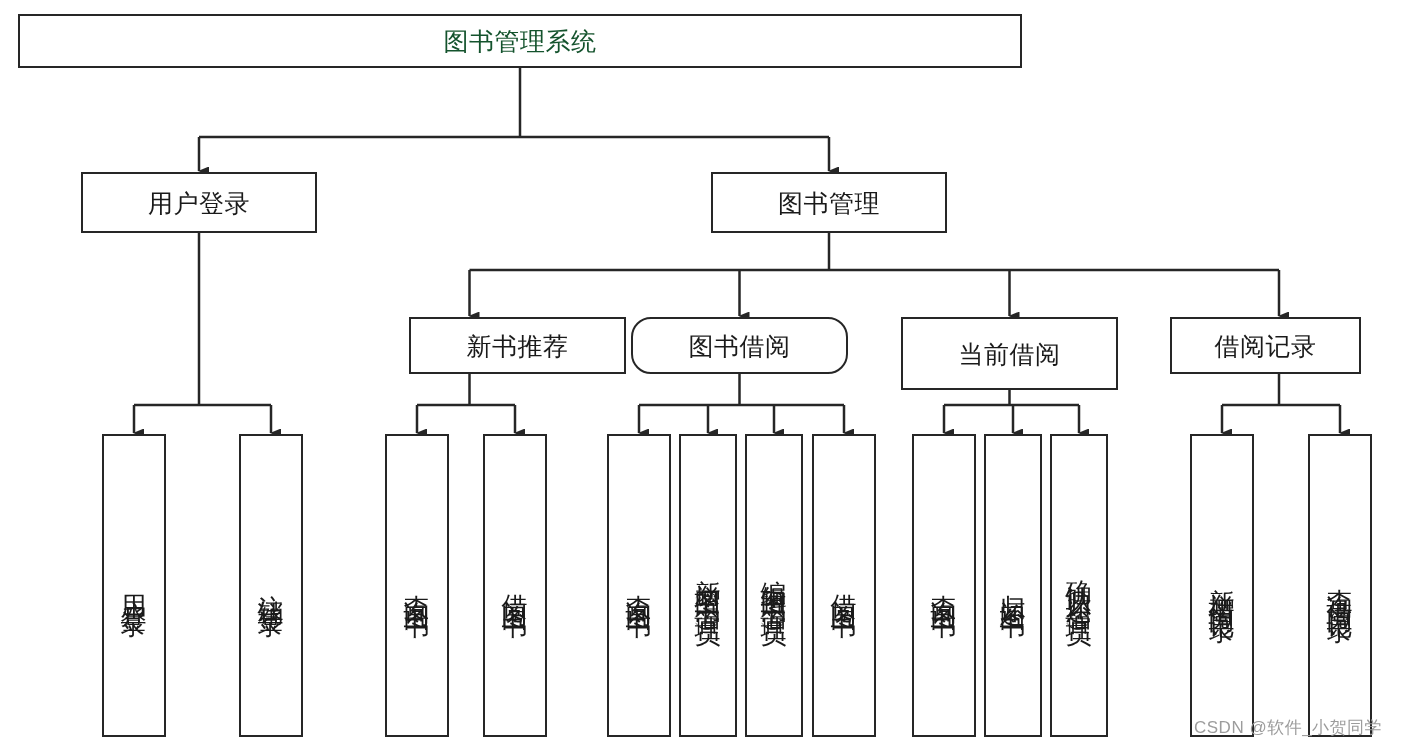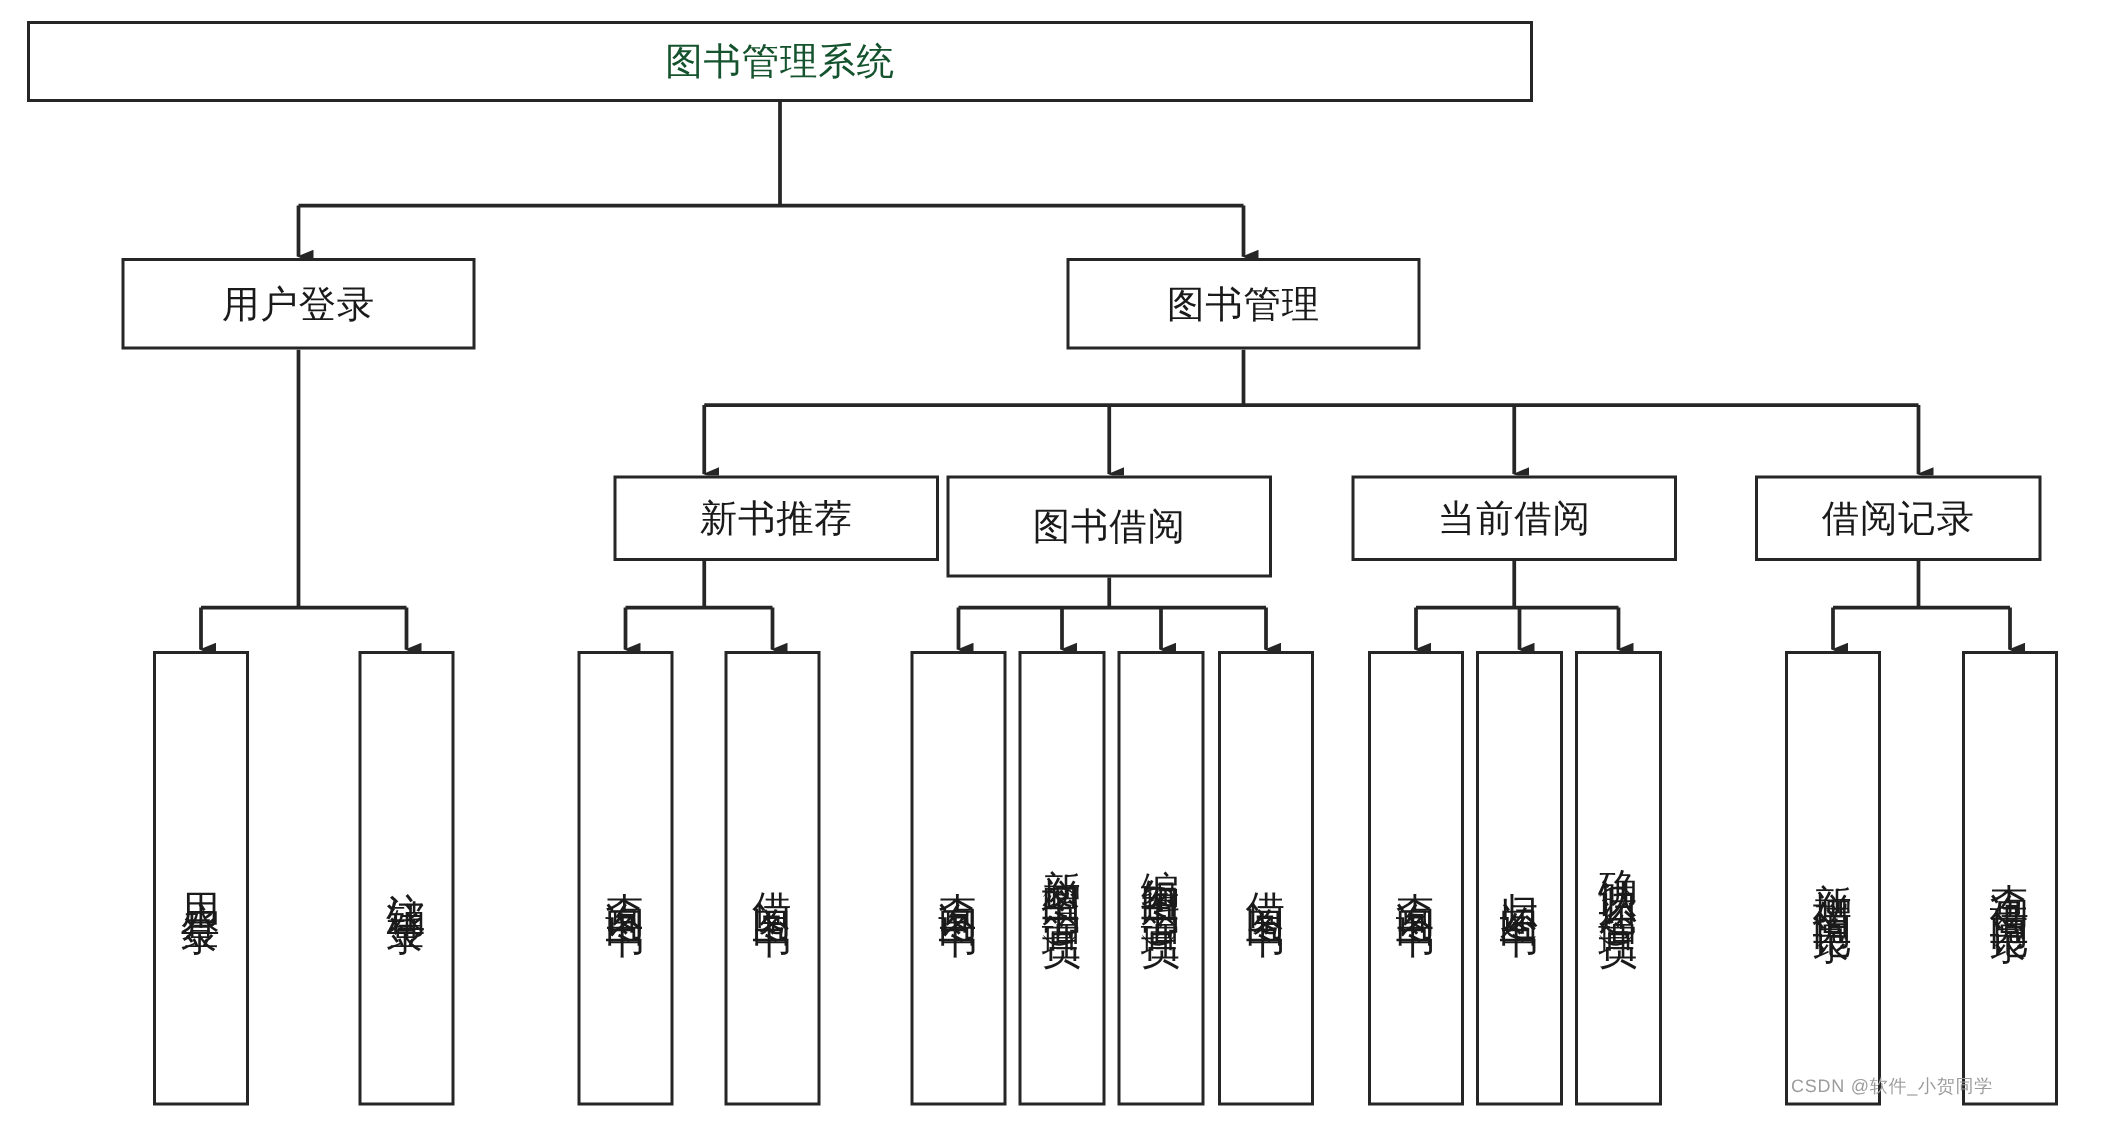--- a/index.html
+++ b/index.html
@@ -60,21 +60,21 @@
     text-orientation: upright;
     font-size: 26px;
     letter-spacing: 6px;
     line-height: 1;
     text-align: center;
     white-space: nowrap;
   }
   .watermark {
     position: absolute;
     color: #9c9c9c;
-    font-size: 12px;
+    font-size: 17px;
     font-family: "Liberation Sans", "DejaVu Sans", sans-serif;
     white-space: nowrap;
     letter-spacing: 0.5px;
   }
 </style>
 </head>
 <body>
 
 <div id="diagram-root">
   <svg class="wires" viewBox="0 0 1405 747" xmlns="http://www.w3.org/2000/svg">
@@ -125,24 +125,24 @@
       </div>
       <div class="node horizontal" style="left: 81px; top: 172px; width: 236px; height: 61px; border-color: rgb(38, 38, 38); background: rgb(255, 255, 255);">
         <span class="node-label" style="color: rgb(26, 26, 26);">用户登录</span>
       </div>
       <div class="node horizontal" style="left: 711px; top: 172px; width: 236px; height: 61px; border-color: rgb(38, 38, 38); background: rgb(255, 255, 255);">
         <span class="node-label" style="color: rgb(26, 26, 26);">图书管理</span>
       </div>
       <div class="node horizontal" style="left: 361px; top: 317px; width: 217px; height: 57px; border-color: rgb(38, 38, 38); background: rgb(255, 255, 255); margin-left: 48px;">
         <span class="node-label" style="color: rgb(26, 26, 26);">新书推荐</span>
       </div>
-      <div class="node horizontal" style="left: 631px; top: 317px; width: 217px; height: 68px; border-color: rgb(38, 38, 38); background: rgb(255, 255, 255);">
+      <div class="node horizontal" style="left: 631px; top: 317px; width: 217px; height: 57px; border-color: rgb(38, 38, 38); background: rgb(255, 255, 255); border-radius: 20px;">
         <span class="node-label" style="color: rgb(26, 26, 26);">图书借阅</span>
       </div>
-      <div class="node horizontal" style="left: 901px; top: 317px; width: 217px; height: 57px; border-color: rgb(38, 38, 38); background: rgb(255, 255, 255);">
+      <div class="node horizontal" style="left: 901px; top: 317px; width: 217px; height: 73px; border-color: rgb(38, 38, 38); background: rgb(255, 255, 255);">
         <span class="node-label" style="color: rgb(26, 26, 26);">当前借阅</span>
       </div>
       <div class="node horizontal" style="left: 1170px; top: 317px; width: 191px; height: 57px; border-color: rgb(38, 38, 38); background: rgb(255, 255, 255); justify-content: center;">
         <span class="node-label" style="color: rgb(26, 26, 26);">借阅记录</span>
       </div>
       <div class="node vertical" style="left: 102px; top: 434px; width: 64px; height: 303px; border-color: rgb(38, 38, 38); background: rgb(255, 255, 255);">
         <span class="node-label" style="color: rgb(26, 26, 26);">用户登录</span>
       </div>
       <div class="node vertical" style="left: 239px; top: 434px; width: 64px; height: 303px; border-color: rgb(38, 38, 38); background: rgb(255, 255, 255);">
         <span class="node-label" style="color: rgb(26, 26, 26);">注销登录</span>

